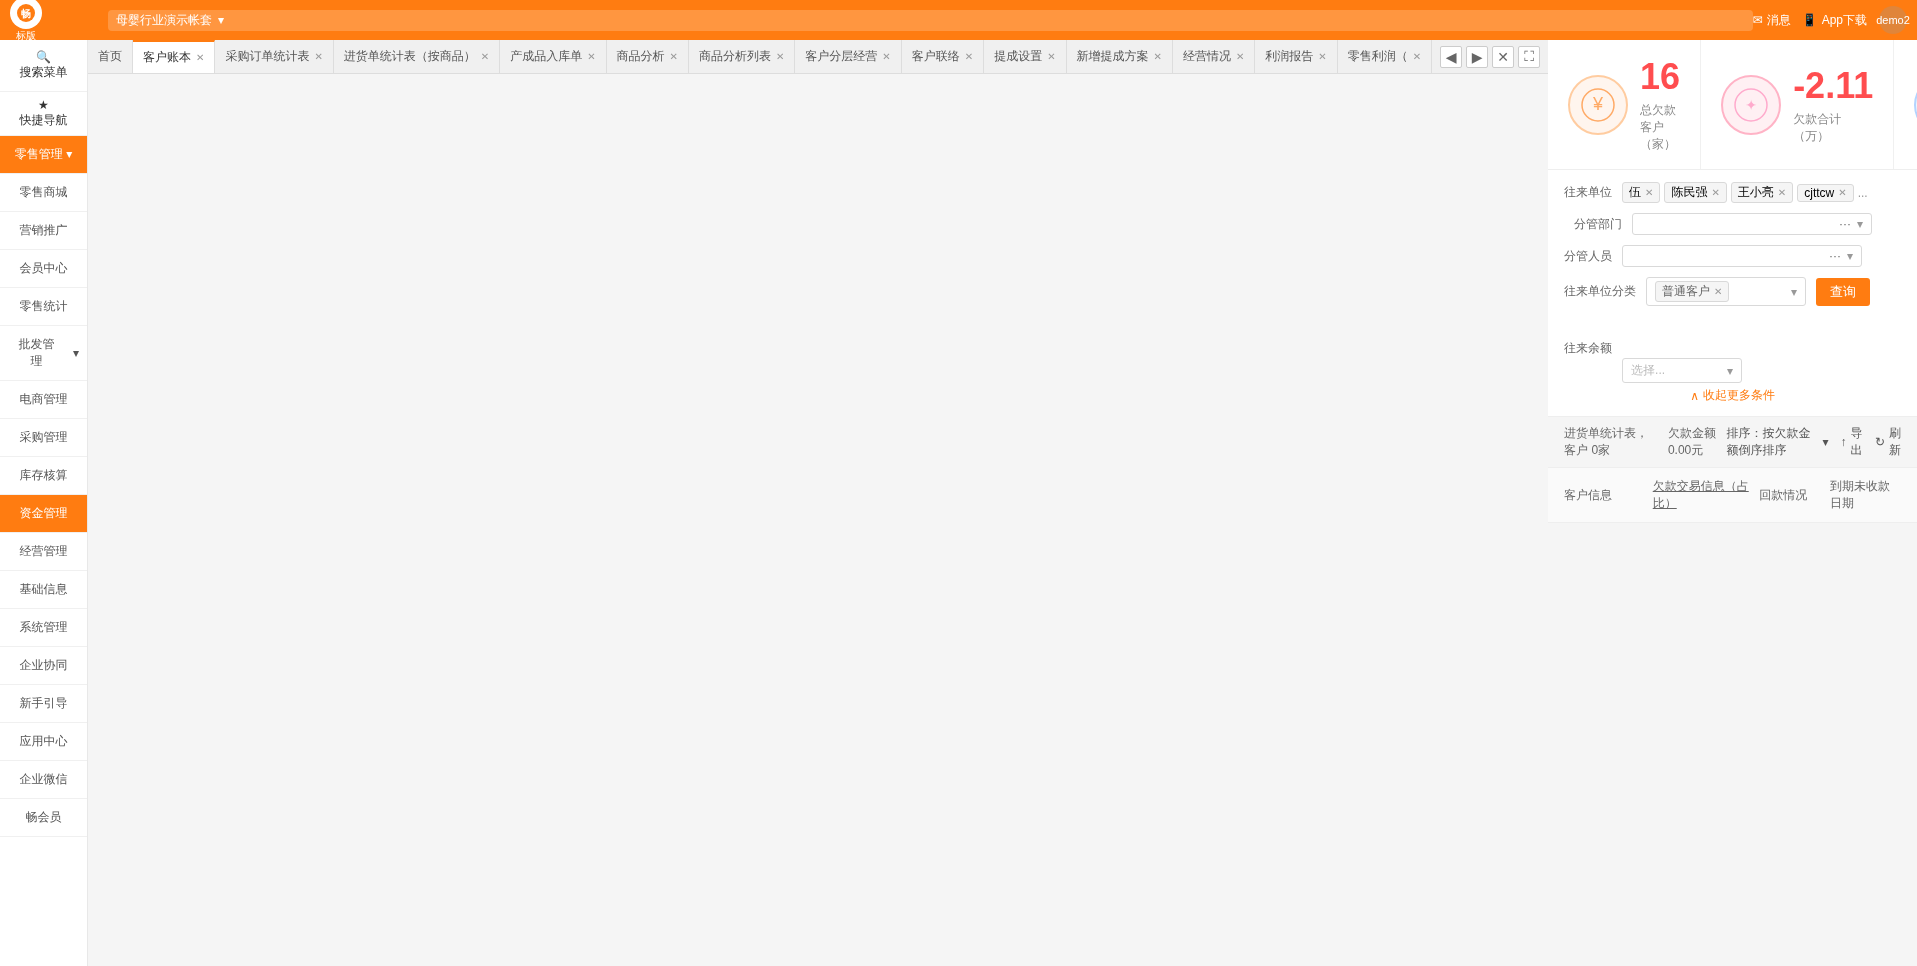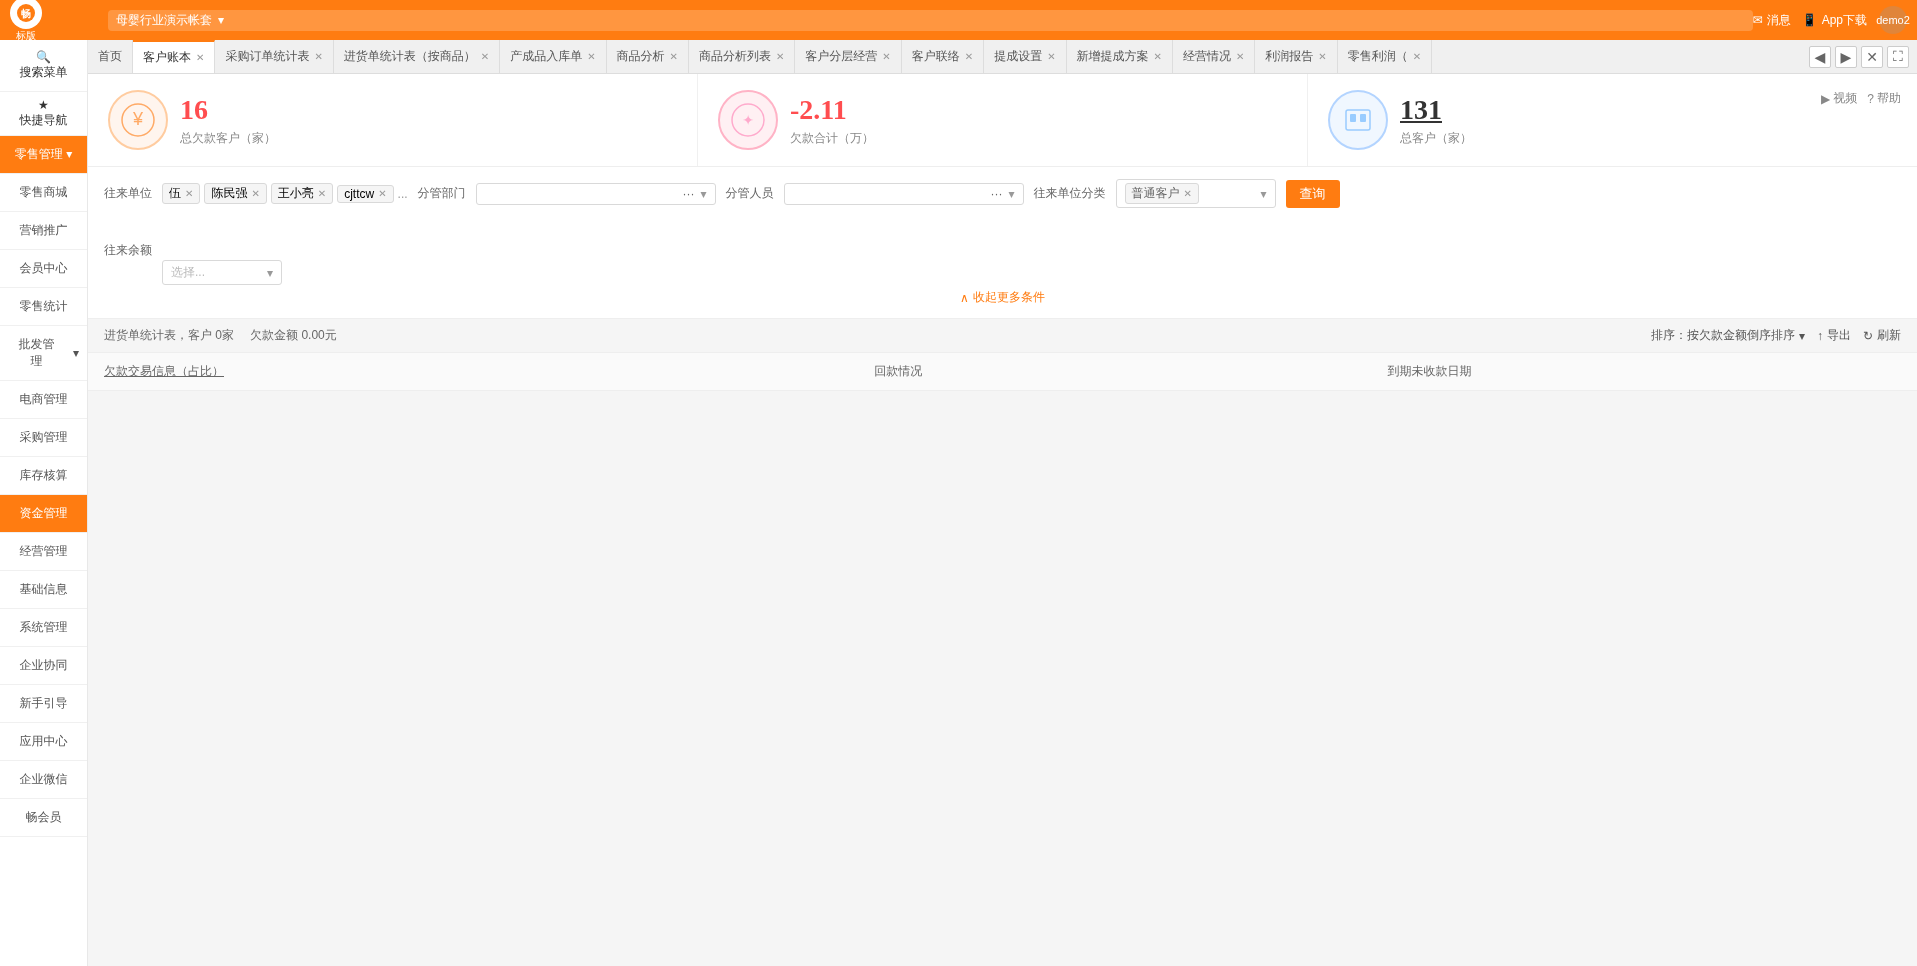--- a/index.html
+++ b/index.html
@@ -23,41 +23,41 @@
 
     
     .sidebar { width: 88px; background: #fff; border-right: 1px solid #e8e8e8; display: flex; flex-direction: column; overflow-y: auto; flex-shrink: 0; }
     .sidebar-search { padding: 10px 8px; text-align: center; font-size: 12px; color: #333; cursor: pointer; border-bottom: 1px solid #f0f0f0; }
     .sidebar-nav { padding: 6px 8px; text-align: center; font-size: 12px; color: #333; cursor: pointer; border-bottom: 1px solid #f0f0f0; }
     .sidebar-item { padding: 10px 8px; text-align: center; font-size: 12px; color: #555; cursor: pointer; border-bottom: 1px solid #f0f0f0; }
     .sidebar-item.active { background: #ff7c11; color: #fff; }
     .sidebar-item.has-arrow { display: flex; align-items: center; justify-content: center; gap: 16px; padding-left: 16px; }
 
     
-    .content-area { flex: 1; display: flex; flex-direction: column; overflow: hidden; }
+    .content-area { flex: 1; display: flex; flex-direction: row; overflow: hidden; }
 
     
     .tab-bar { display: flex; align-items: center; background: #f0f0f0; border-bottom: 1px solid #ddd; height: 34px; overflow: hidden; flex-shrink: 0; }
     .tab-item { display: flex; align-items: center; padding: 0 10px; height: 100%; font-size: 12px; color: #555; cursor: pointer; border-right: 1px solid #ddd; white-space: nowrap; flex-shrink: 0; }
     .tab-item.active { background: #fff; color: #333; border-top: 2px solid #ff7c11; }
     .tab-item .tab-close { margin-left: 5px; color: #999; font-size: 10px; }
     .tab-bar-actions { margin-left: auto; display: flex; align-items: center; padding: 0 8px; gap: 4px; }
     .tab-action-btn { width: 22px; height: 22px; display: flex; align-items: center; justify-content: center; cursor: pointer; color: #666; font-size: 14px; border: 1px solid #ccc; border-radius: 2px; background: #fff; }
 
     
     .page-content { flex: 1; overflow-y: auto; background: #f5f5f5; }
 
     
     .stats-row { display: flex; background: #fff; border-bottom: 1px solid #eee; }
     .stat-card { flex: 1; padding: 16px 20px; display: flex; align-items: center; gap: 12px; border-right: 1px solid #f0f0f0; }
     .stat-icon-circle { width: 60px; height: 60px; border-radius: 50%; display: flex; align-items: center; justify-content: center; flex-shrink: 0; }
     .stat-icon-circle.orange { background: #fff5ee; border: 2px solid #ffcca0; }
     .stat-icon-circle.pink { background: #fff0f3; border: 2px solid #ffb3c6; }
     .stat-icon-circle.blue { background: #f0f7ff; border: 2px solid #b3d4ff; }
-    .stat-number { font-size: 28px; font-weight: bold; color: #ff4d4f; font-family: Liberation Serif, serif; }
+    .stat-number { font-size: 36px; font-weight: bold; color: #ff4d4f; }
     .stat-number.negative { color: #ff4d4f; }
     .stat-number.black { color: #333; text-decoration: underline; }
     .stat-label { font-size: 12px; color: #888; margin-top: 4px; }
     .stat-text-area { display: flex; flex-direction: column; }
     .stat-help { margin-left: auto; display: flex; gap: 10px; align-items: center; font-size: 12px; color: #888; }
     .stat-help span { cursor: pointer; display: flex; align-items: center; gap: 3px; }
 
     
     .filter-area { background: #fff; padding: 12px 16px; border-bottom: 1px solid #eee; }
     .filter-row { display: flex; align-items: center; gap: 10px; margin-bottom: 8px; flex-wrap: wrap; }
@@ -334,21 +334,21 @@
               <div class="filter-tag">
                 <span>王小亮</span>
                 <span class="remove">✕</span>
               </div>
               <div class="filter-tag">
                 <span>cjttcw</span>
                 <span class="remove">✕</span>
               </div>
               <span class="filter-more">...</span>
             </div>
-            <span class="filter-label" style="margin-left: 0;">分管部门</span>
+            <span class="filter-label" style="margin-left: 10px;">分管部门</span>
             <div class="filter-select filter-select-wide">
               <span></span>
               <span style="margin-left: auto; display: flex; gap: 6px;">
                 <span>···</span>
                 <span class="arrow">▾</span>
               </span>
             </div>
             <span class="filter-label">分管人员</span>
             <div class="filter-select filter-select-wide">
               <span></span>
@@ -402,20 +402,21 @@
             </div>
             <div class="refresh-btn">
               <span>↻</span>
               <span>刷新</span>
             </div>
           </div>
         </div>
 
         <div class="data-table">
           <div class="table-header">
+            <div class="table-col-1">客户信息</div>
             <div class="table-col-2">欠款交易信息（占比）</div>
             <div class="table-col-3">回款情况</div>
             <div class="table-col-4">到期未收款日期</div>
           </div>
 
         </div>
       </div>
     </div>
   </div>
 </div>

